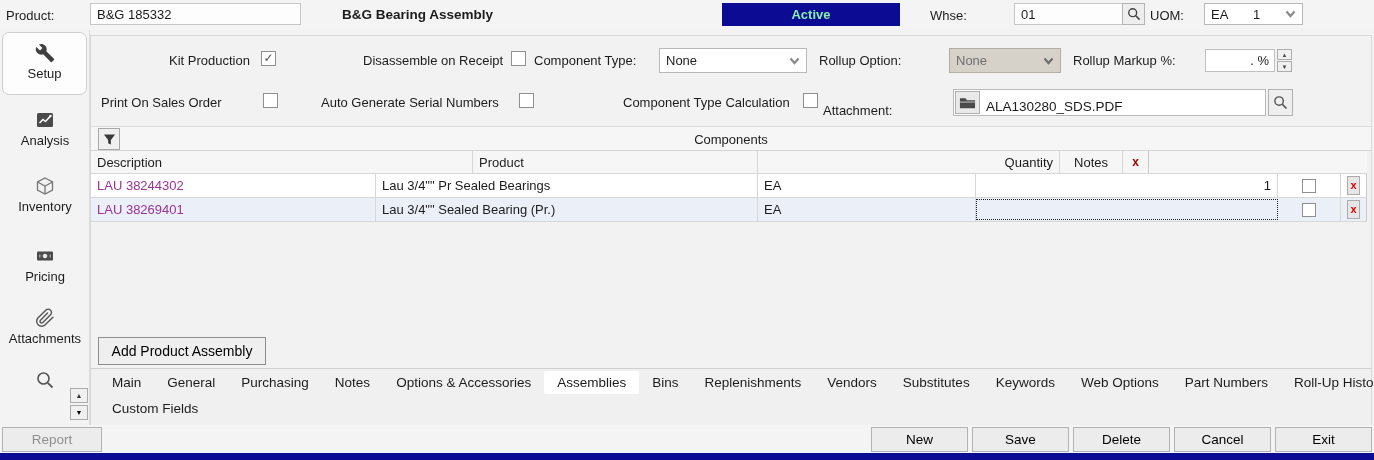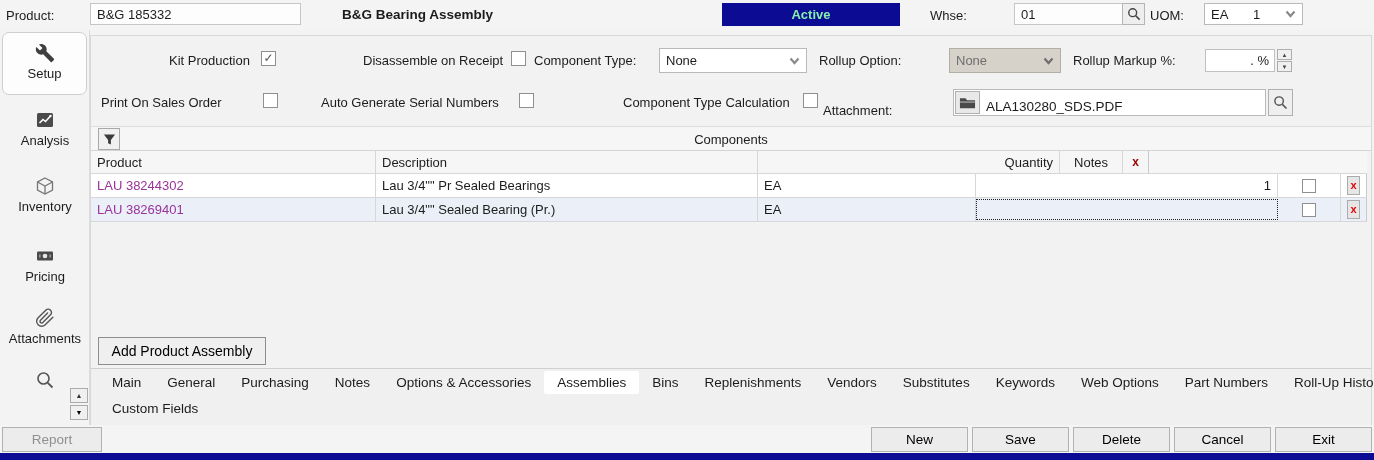--- a/index.html
+++ b/index.html
@@ -308,22 +308,22 @@
         <svg width="13" height="13" viewBox="0 0 14 14">
             <path d="M1 1.5 L13 1.5 L8.5 7.5 L8.5 12.5 L5.5 11 L5.5 7.5 Z" fill="#3a3a3a"></path>
           </svg>
       </span>
     </button>
     <span class="comp-title">Components</span>
   </div>
 
   <div class="grid">
     <div class="grid-row hdr">
+      <div class="gc c-desc">Description</div>
       <div class="gc c-prod">Product</div>
-      <div class="gc c-desc">Description</div>
       <div class="gc c-qty">Quantity</div>
       <div class="gc c-note">Notes</div>
       <div class="gc c-x">x</div>
     </div>
     <div class="grid-row">
       <div class="gc c-prod prod-link">LAU 38244302</div>
       <div class="gc c-desc">Lau 3/4"" Pr Sealed Bearings</div>
       <div class="gc c-uom">EA</div>
       <div class="gc c-qty">1</div>
       <div class="gc c-note">

